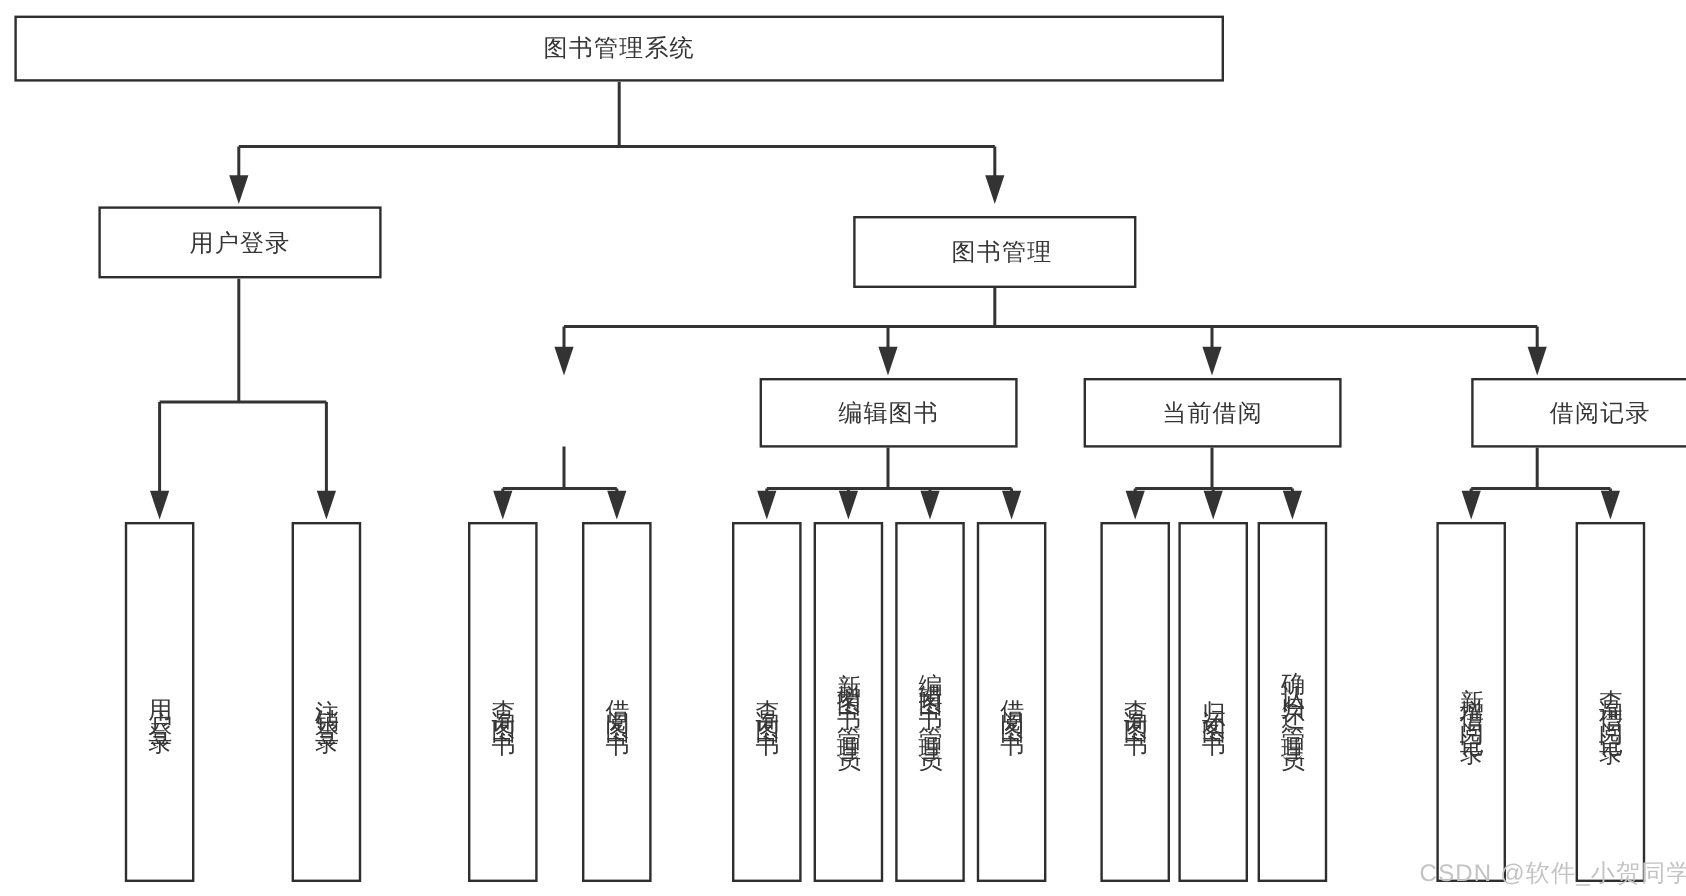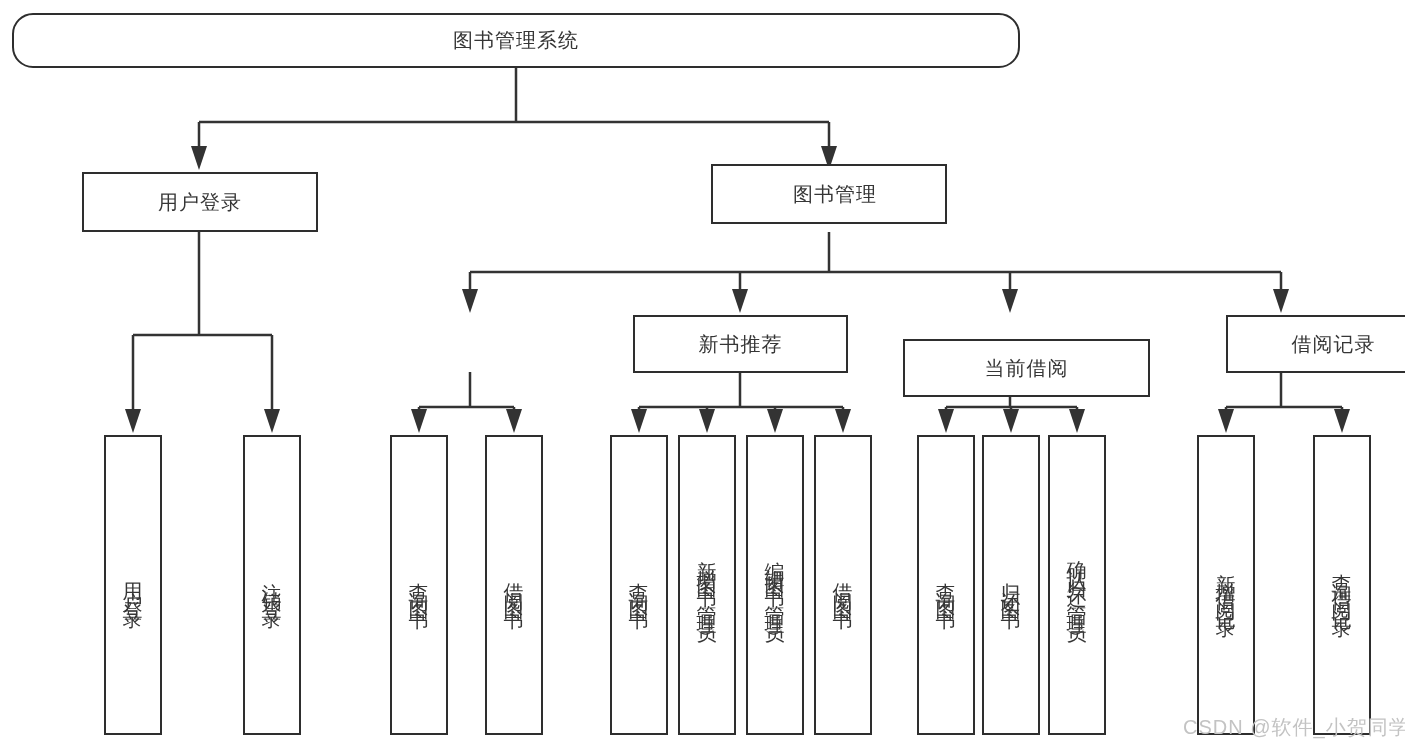--- a/index.html
+++ b/index.html
@@ -85,27 +85,27 @@
       <polygon points="767,409 783,409 775,433"></polygon>
       <polygon points="835,409 851,409 843,433"></polygon>
       <polygon points="938,409 954,409 946,433"></polygon>
       <polygon points="1003,409 1019,409 1011,433"></polygon>
       <polygon points="1069,409 1085,409 1077,433"></polygon>
       <polygon points="1218,409 1234,409 1226,433"></polygon>
       <polygon points="1334,409 1350,409 1342,433"></polygon>
     </g>
   </svg>
 
-  <div class="box hbox root-box" style="left:12px; top:13px; width:1008px; height:55px;border-radius:21px;">图书管理系统</div>
+  <div class="box hbox root-box" style="left:12px; top:13px; width:1008px; height:55px;">图书管理系统</div>
 
   <div class="box hbox" style="left:82px; top:172px; width:236px; height:60px;">用户登录</div>
-  <div class="box hbox" style="left:711px; top:164px; width:236px; height:60px;padding-left:12px;">图书管理</div>
+  <div class="box hbox" style="left:711px; top:180px; width:236px; height:60px;padding-left:12px;">图书管理</div>
 
-  <div class="box hbox" style="left:633px; top:315px; width:215px; height:58px;">新书推荐</div>
-  <div class="box hbox" style="left:903px; top:315px; width:247px; height:58px;margin-top:24px;">当前借阅</div>
+  <div class="box hbox" style="left:633px; top:315px; width:215px; height:58px;">编辑图书</div>
+  <div class="box hbox" style="left:903px; top:315px; width:215px; height:58px;">当前借阅</div>
   <div class="box hbox" style="left:1226px; top:315px; width:215px; height:58px;">借阅记录</div>
 
   <div class="box leaf-box" style="left:104px; top:435px; width:58px; height:300px;">
     <span class="vtext">用户登录</span>
   </div>
   <div class="box leaf-box" style="left:243px; top:435px; width:58px; height:300px;">
     <span class="vtext">注销登录</span>
   </div>
 
   <div class="box leaf-box" style="left:390px; top:435px; width:58px; height:300px;">

